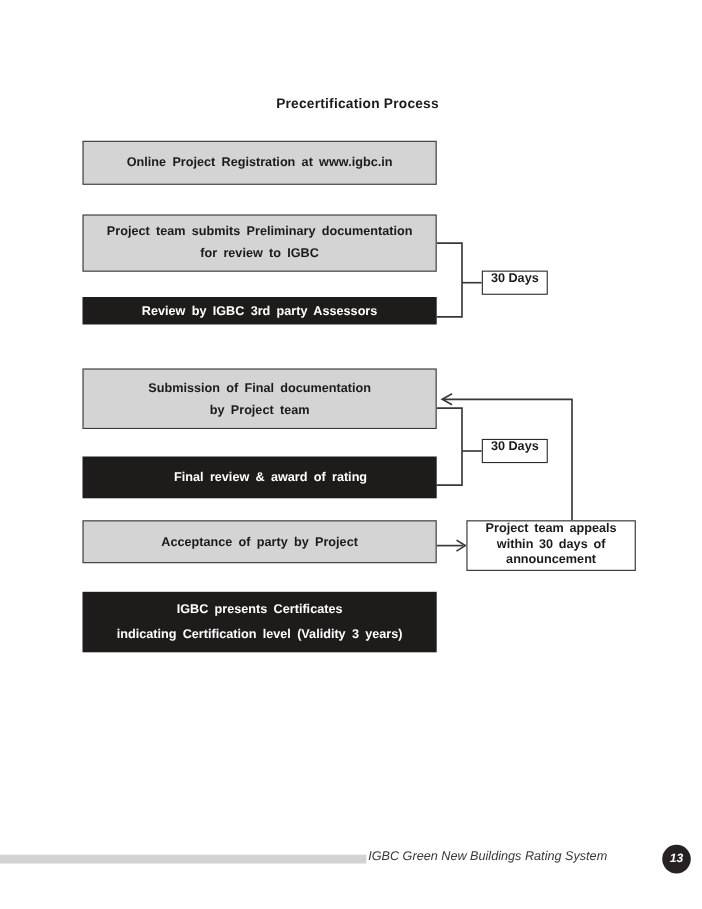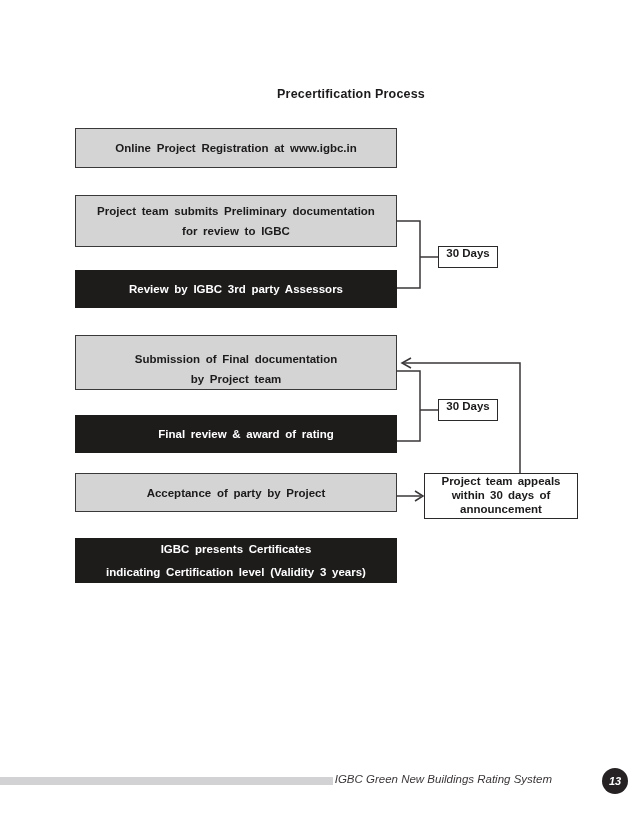--- a/index.html
+++ b/index.html
@@ -10,21 +10,21 @@
     position: relative;
     width: 638px;
     height: 826px;
     background: #ffffff;
     overflow: hidden;
   }
 
   .title {
     position: absolute;
     left: 225px; top: 87px; width: 200px;
-    text-align: right;
+    text-align: center;
     font-size: 12.5px;
     font-weight: bold;
     color: #1c1a1b;
     letter-spacing: 0.2px;
   }
 
   .connectors {
     position: absolute;
     left: 0; top: 0;
     pointer-events: none;
@@ -54,25 +54,25 @@
     border: 1.5px solid #3b3839;
     color: #1c1a1b;
   }
   .node.dark {
     background: #1e1b1b;
     color: #ffffff;
   }
 
   .n1 { top: 128px; height: 40px; }
   .n2 { top: 195px; height: 52px; }
-  .n3 { top: 270px; height: 38px; }
-  .n4 { top: 335px; height: 55px; justify-content: flex-end; }
+  .n3 { top: 270px; height: 25px; }
+  .n4 { top: 335px; height: 55px; }
   .n5 { top: 415px; height: 38px; padding-left: 20px; }
   .n6 { top: 473px; height: 39px; }
-  .n7 { top: 538px; height: 45px; line-height: 23px; }
+  .n7 { top: 538px; height: 55px; line-height: 23px; }
 
   .side-box {
     position: absolute;
     background: #ffffff;
     border: 1.5px solid #2c292a;
     display: flex;
     flex-direction: column;
     align-items: center;
     text-align: center;
     font-size: 11.5px;

